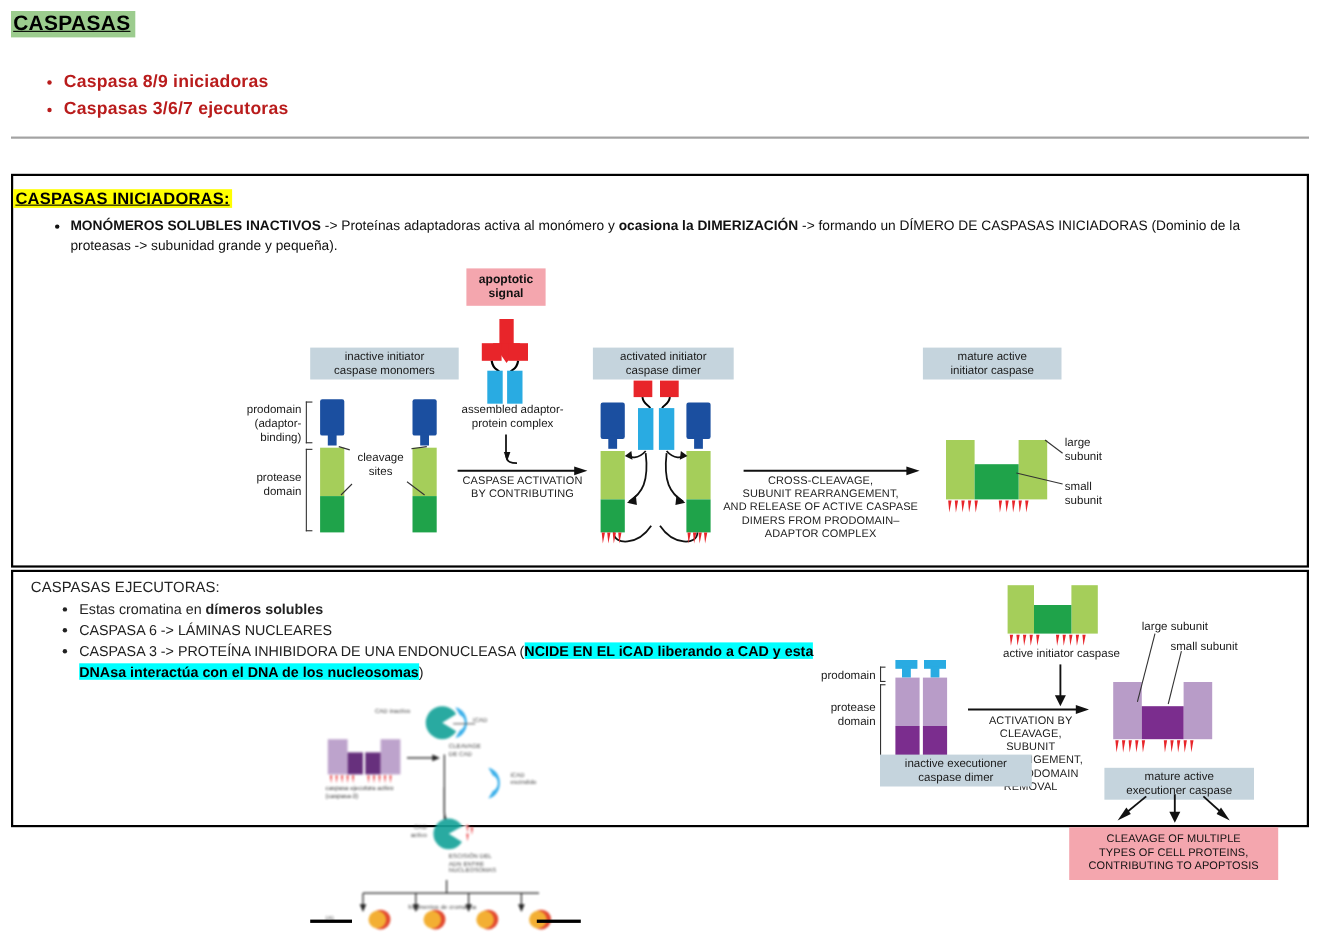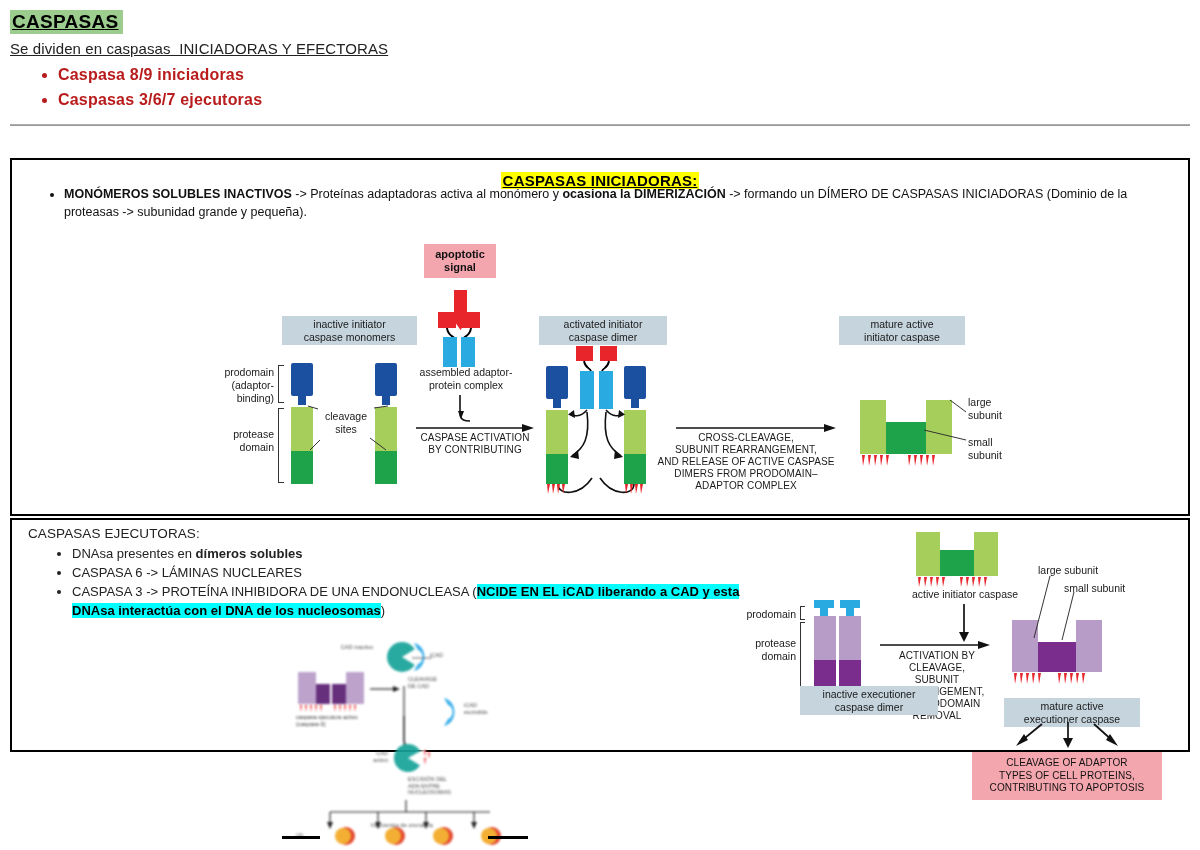--- a/index.html
+++ b/index.html
@@ -35,32 +35,32 @@
   }
 
   
   .box {
     position: absolute; left: 10px; border: 2px solid #000; background: #fff;
   }
   #box-iniciadoras { top: 158px; width: 1180px; height: 358px; }
   #box-ejecutoras  { top: 518px; width: 1180px; height: 234px; }
 
   .sec-title {
-    position: absolute; left: 0; right: 0; top: 12px; text-align: center;
+    position: absolute; left: 0; right: 0; top: 12px; 
   }
   .sec-title span {
     background: #ffff00; font-size: 15px; font-weight: bold;
     text-decoration: underline; padding: 0 2px; letter-spacing: .2px;
   }
 
   .body-list { margin: 0; padding: 0 0 0 46px; list-style: disc; }
   .body-list li { font-size: 12.5px; line-height: 17px; color: #111; }
   .b { font-weight: bold; }
 
-  #ini-text { position: absolute; left: 6px; top: 25px; right: 8px; }
+  #ini-text { position: absolute; left: 6px; top: 36px; right: 8px; }
   #ini-text li { font-size: 12.5px; line-height: 18px; }
 
   #ej-head {
     position: absolute; left: 16px; top: 6px;
     font-size: 13.5px; color: #222; letter-spacing: .1px;
   }
   #ej-text { position: absolute; left: 14px; top: 24px; width: 730px; }
   #ej-text li { font-size: 13px; line-height: 19px; color: #222; }
   .hl-cyan { background: #00ffff; font-weight: bold; color:#000; }
 
@@ -100,21 +100,20 @@
   .cad-txt-b { position: absolute; font-size: 5.6px; color: #222; line-height: 7px;
                white-space: pre-line; }
   .endline { position:absolute; height:3px; background:#000; }
 </style>
 </head>
 <body>
 
 <div id="page">
 
   <div class="hdr-title">CASPASAS</div>
-  <div class="hdr-sub">Se dividen en caspasas  INICIADORAS Y EFECTORAS</div>
   <ul class="hdr-list">
     <li>Caspasa 8/9 iniciadoras</li>
     <li>Caspasas 3/6/7 ejecutoras</li>
   </ul>
   <div class="hrule"></div>
 
   <div class="box" id="box-iniciadoras">
 
     <div class="sec-title">
       <span>CASPASAS INICIADORAS:</span>
@@ -281,21 +280,21 @@
 subunit</div>
 
     </div>
   </div>
 
   <div class="box" id="box-ejecutoras">
 
     <div id="ej-head">CASPASAS EJECUTORAS:</div>
 
     <ul class="body-list" id="ej-text">
-      <li><span>DNAsa presentes en </span><span class="b">dímeros solubles</span></li>
+      <li><span>Estas cromatina en </span><span class="b">dímeros solubles</span></li>
       <li><span>CASPASA 6 -&gt; LÁMINAS NUCLEARES</span></li>
       <li><span>CASPASA 3 -&gt; PROTEÍNA INHIBIDORA DE UNA ENDONUCLEASA (</span><span class="hl-cyan">NCIDE EN EL iCAD liberando a CAD y esta DNAsa interactúa con el DNA de los nucleosomas</span><span>)</span></li>
     </ul>
 
     <div class="fig" style="left:700px;top:0;width:476px;height:318px;">
 
       <svg style="left:204px;top:12px;" width="96" height="70">
         <rect x="0" y="0" width="24" height="44" fill="#a5ce5a"></rect>
         <rect x="58" y="0" width="24" height="44" fill="#a5ce5a"></rect>
         <rect x="24" y="18" width="34" height="26" fill="#1fa34a"></rect>
@@ -376,21 +375,21 @@
 
       <svg style="left:286px;top:200px;" width="140" height="32">
         <line x1="22" y1="22" x2="44" y2="4" stroke="#111" stroke-width="1.7"></line>
         <polygon points="18,26 30,20 26,14" fill="#111"></polygon>
         <line x1="70" y1="2" x2="70" y2="20" stroke="#111" stroke-width="1.7"></line>
         <polygon points="65,18 75,18 70,28" fill="#111"></polygon>
         <line x1="96" y1="4" x2="116" y2="22" stroke="#111" stroke-width="1.7"></line>
         <polygon points="120,26 108,20 112,14" fill="#111"></polygon>
       </svg>
 
-      <div class="pink-box" style="left:260px;top:232px;width:190px;">CLEAVAGE OF ADAPTOR
+      <div class="pink-box" style="left:260px;top:232px;width:190px;">CLEAVAGE OF MULTIPLE
 TYPES OF CELL PROTEINS,
 CONTRIBUTING TO APOPTOSIS</div>
     </div>
 
   </div>
 
   <div id="fig-cad">
     <div class="cad-txt" style="left:38px;top:4px;width:54px;text-align:center;">CAD inactivo</div>
     <svg style="left:92px;top:0;" width="46" height="34">
       <circle cx="18" cy="17" r="15" fill="#17a39a"></circle>

